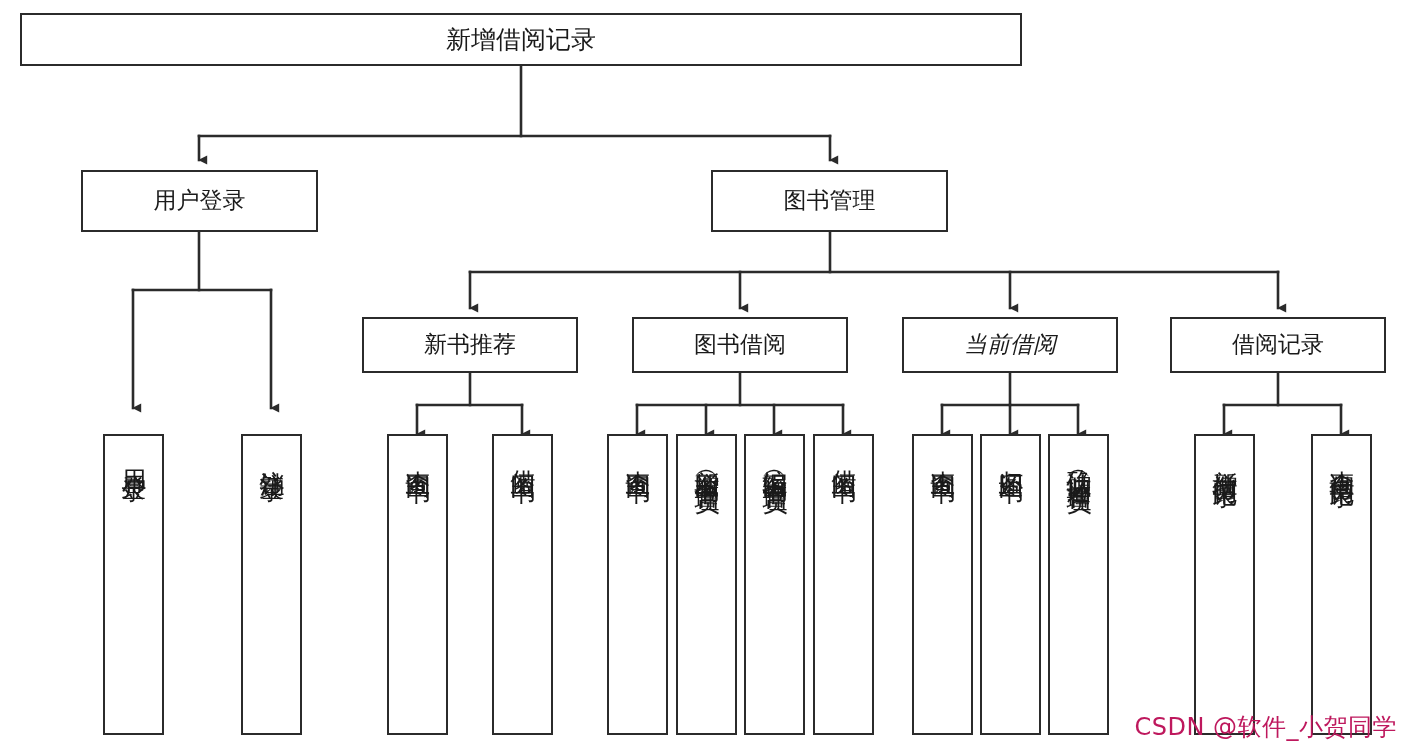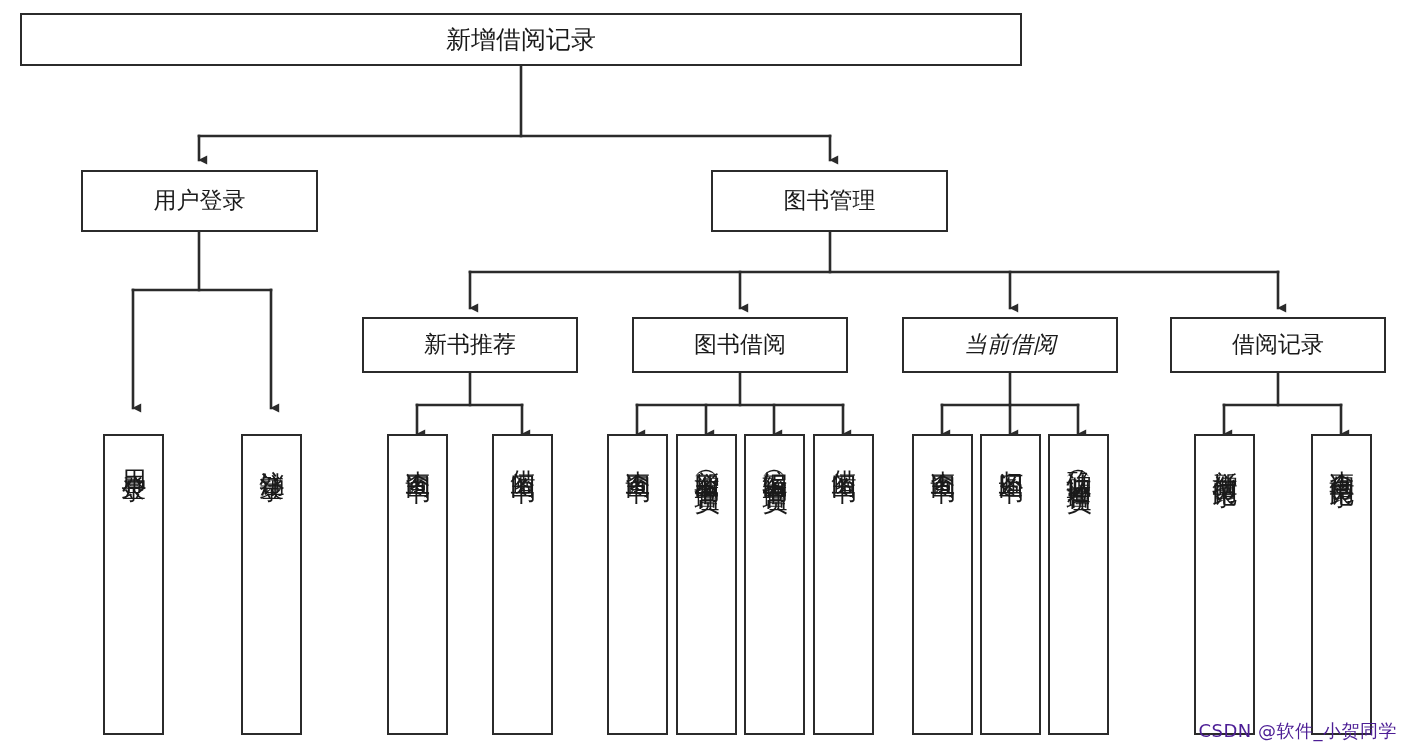--- a/index.html
+++ b/index.html
@@ -55,22 +55,22 @@
     font-size: 25px;
     letter-spacing: 3px;
   }
   .node.title .label {
     font-size: 25px;
   }
   #watermark {
     position: absolute;
     right: 8px;
     bottom: 4px;
-    font-size: 18px;
-    color: #4c1d95;
+    font-size: 24px;
+    color: #be185d;
     letter-spacing: 0.5px;
     white-space: nowrap;
   }
 </style>
 </head>
 <body>
 
 <div id="diagram-root">
 
   <svg class="wires" viewBox="0 0 1405 747" xmlns="http://www.w3.org/2000/svg">

